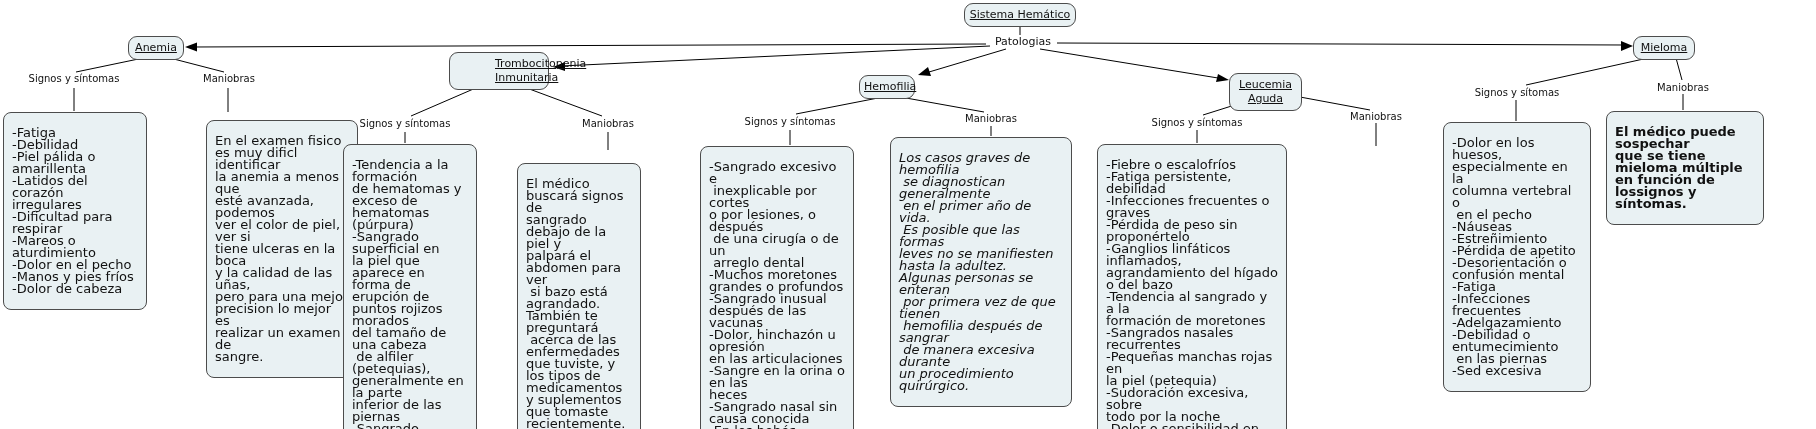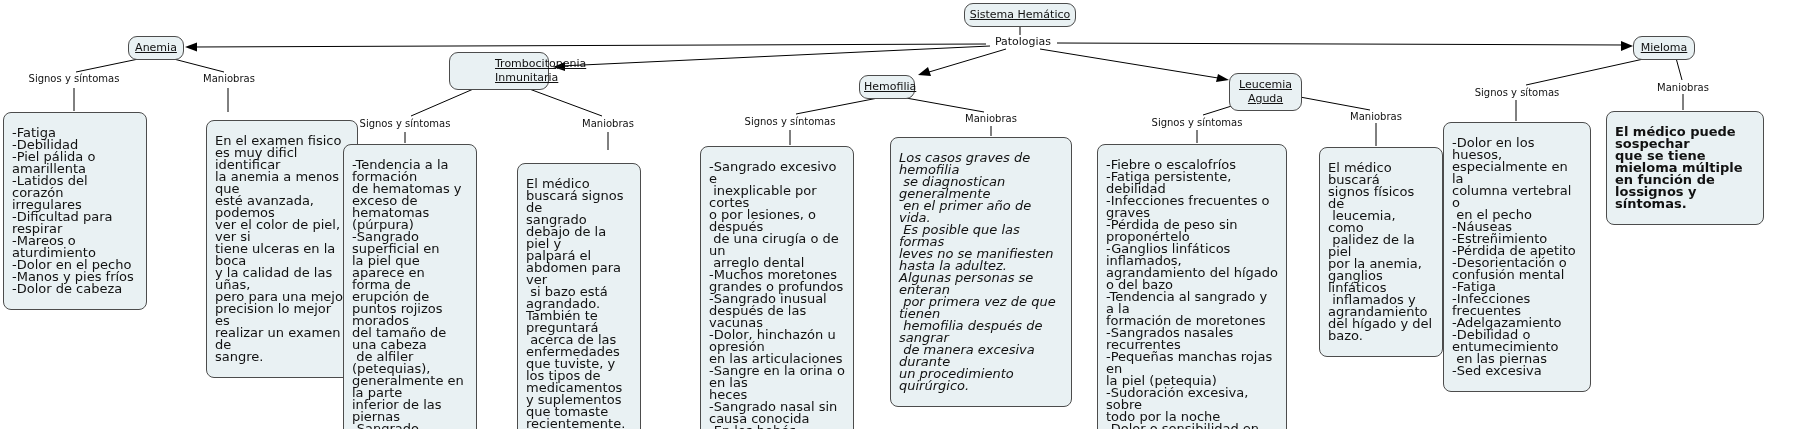--- a/index.html
+++ b/index.html
@@ -218,29 +218,20 @@
 -Ganglios linfáticos inflamados,
 agrandamiento del hígado o del bazo
 -Tendencia al sangrado y a la
 formación de moretones
 -Sangrados nasales recurrentes
 -Pequeñas manchas rojas en
 la piel (petequia)
 -Sudoración excesiva, sobre
 todo por la noche
 -Dolor o sensibilidad en los huesos</div>
-  <div class="content-box" style="left:1319px; top:147px; width:124px;">El médico buscará
-signos físicos de
- leucemia, como
- palidez de la piel
-por la anemia,
-ganglios linfáticos
- inflamados y
-agrandamiento
-del hígado y del bazo.</div>
 
   <div class="concept" style="left:1633px; top:36px; width:62px;">Mieloma</div>
   <div class="link-label" style="left:1462px; top:87px; width:110px;">Signos y sítomas</div>
   <div class="link-label" style="left:1652px; top:82px; width:62px;">Maniobras</div>
   <div class="content-box" style="left:1443px; top:122px; width:148px;">-Dolor en los huesos,
 especialmente en la
 columna vertebral o
  en el pecho
 -Náuseas
 -Estreñimiento

